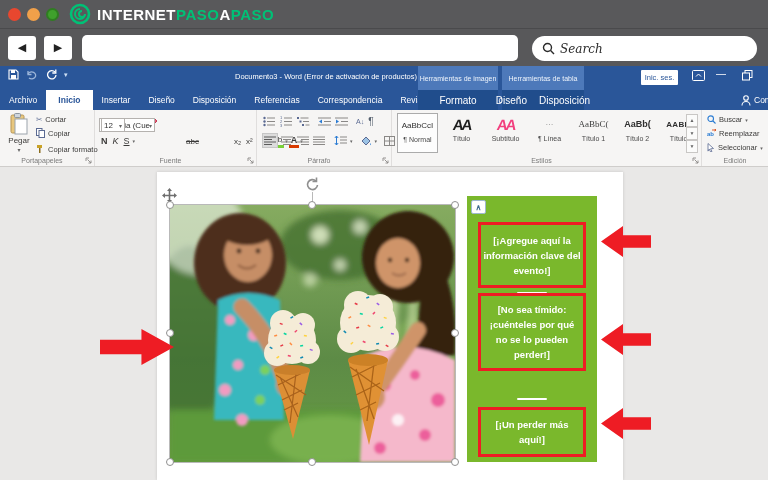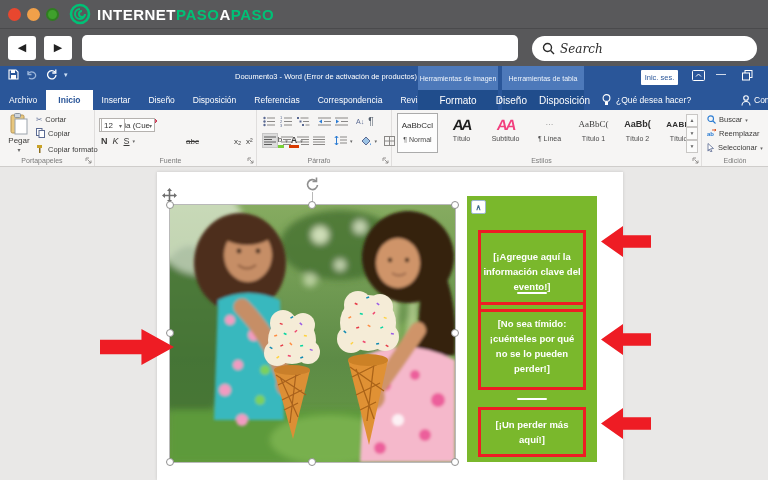--- a/index.html
+++ b/index.html
@@ -92,22 +92,22 @@
   .photo{position:absolute;left:170px;top:205px;width:285px;height:257px;}
   .sel-frame{position:absolute;left:169px;top:204px;width:287px;height:259px;border:1px solid #b9b9b9;pointer-events:none;}
   .handle{position:absolute;width:8px;height:8px;border-radius:50%;background:#fff;border:1px solid #8f8f8f;padding:0;}
   .rotate-stick{position:absolute;left:312px;top:192px;width:1px;height:13px;background:#b9b9b9;}
   .rotate-handle{position:absolute;left:304px;top:176px;background:none;border:none;padding:0;line-height:0;}
   .move-icon{position:absolute;left:162px;top:188px;line-height:0;}
 
   .green-panel{position:absolute;left:467px;top:196px;width:130px;height:266px;background:#7ab82c;}
   .collapse-btn{position:absolute;left:4px;top:4px;width:15px;height:14px;background:#fff;border:1px solid #9fb8cf;border-radius:2px;color:#3e6a8f;font-size:8px;font-weight:bold;display:flex;align-items:center;justify-content:center;padding:0;}
   .callout{position:absolute;left:11px;width:108px;border:3px solid #ee1c24;color:#fff;font-weight:bold;font-size:9.5px;line-height:15px;text-align:center;display:flex;align-items:center;justify-content:center;padding:2px;}
-  .c1{top:34px;height:82px;}
-  .c2{top:106px;height:88px;}
+  .c1{top:26px;height:66px;}
+  .c2{top:97px;height:78px;}
   .c3{top:211px;height:50px;}
   .divline{position:absolute;left:50px;width:30px;height:2px;background:#fff;border-radius:1px;}
   .d1{top:96px;} .d2{top:202px;}
 
   .arrow{position:absolute;background:#ee1c24;filter:drop-shadow(0 1px 0 rgba(140,10,15,.55));}
   .arrow.left{clip-path:polygon(0 50%,44% 0,44% 30%,100% 30%,100% 70%,44% 70%,44% 100%);width:50px;height:31px;}
   .arrow.right{clip-path:polygon(100% 50%,56% 0,56% 30%,0 30%,0 70%,56% 70%,56% 100%);width:74px;height:36px;}
   .a1{left:601px;top:226px;} .a2{left:601px;top:324px;} .a3{left:601px;top:408px;}
   .a-big{left:100px;top:329px;}
   svg{display:block;}
@@ -200,27 +200,20 @@
     <button class="tab">Revisar</button>
     <button class="tab">Vista</button>
     <button class="tab">Ayuda</button>
     <button class="ctxtab formato">
         <span class="t">Formato</span>
       </button>
     <div class="ctxtab tabla">
       <button class="t">Diseño</button>
       <button class="t">Disposición</button>
     </div>
-    <button class="tellme">
-      <svg width="9" height="12" viewBox="0 0 9 12">
-          <circle cx="4.5" cy="4" r="3.4" fill="none" stroke="#fff" stroke-width="1.1"></circle>
-          <rect x="3" y="8" width="3" height="3" fill="#fff"></rect>
-        </svg>
-      <span>¿Qué desea hacer?</span>
-    </button>
     <button class="share">
       <svg width="10" height="11" viewBox="0 0 10 11">
           <circle cx="5" cy="3" r="2.3" fill="none" stroke="#fff" stroke-width="1.1"></circle>
           <path d="M1 10.5 a4 4 0 0 1 8 0" fill="none" stroke="#fff" stroke-width="1.1"></path>
         </svg>
       <span>Compa</span>
     </button>
   </div>
 
   <div class="ribbon">

